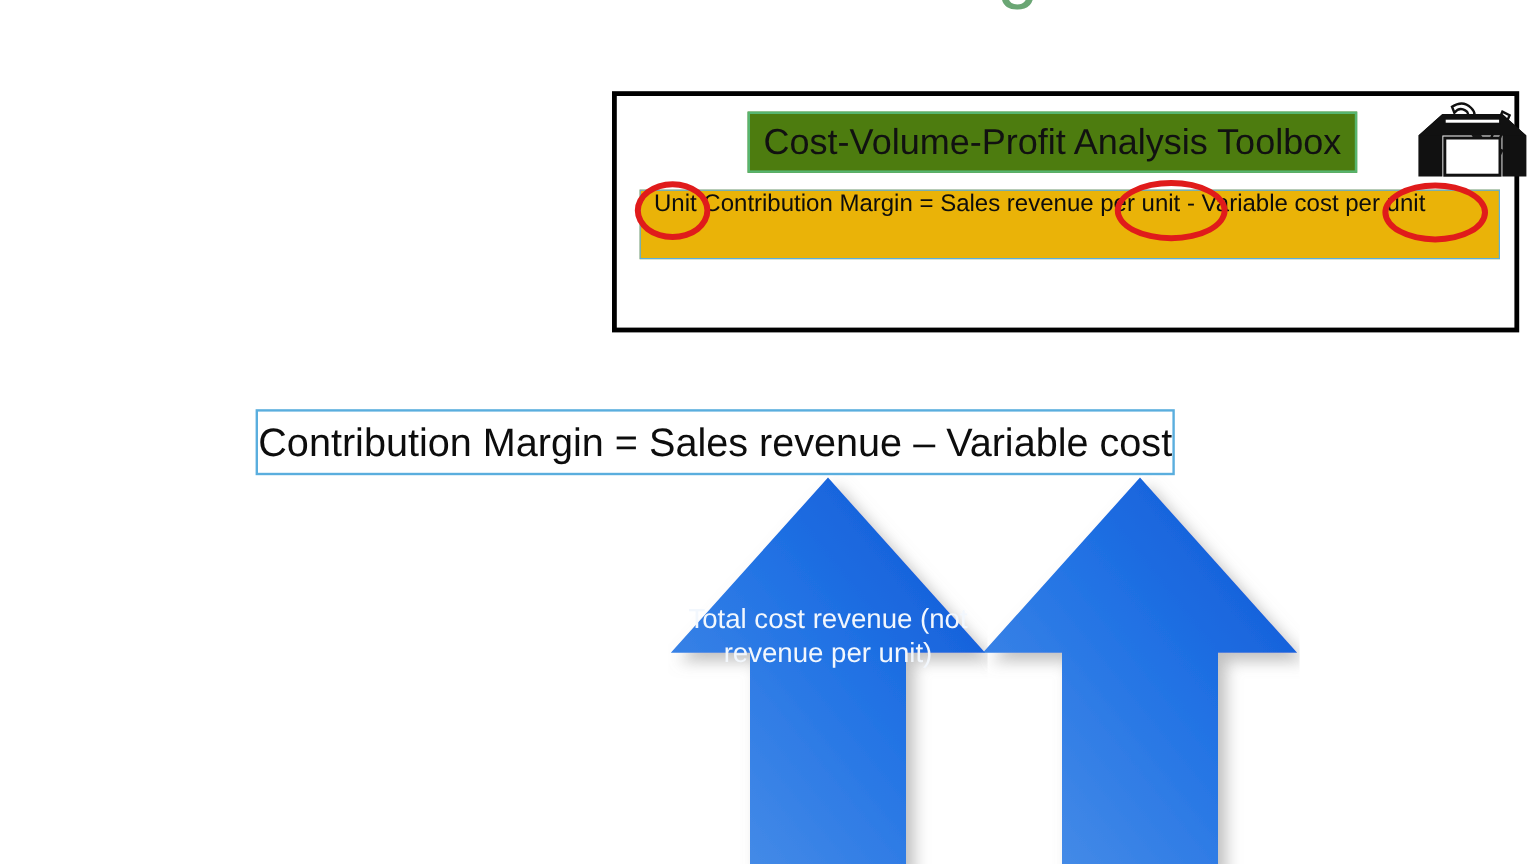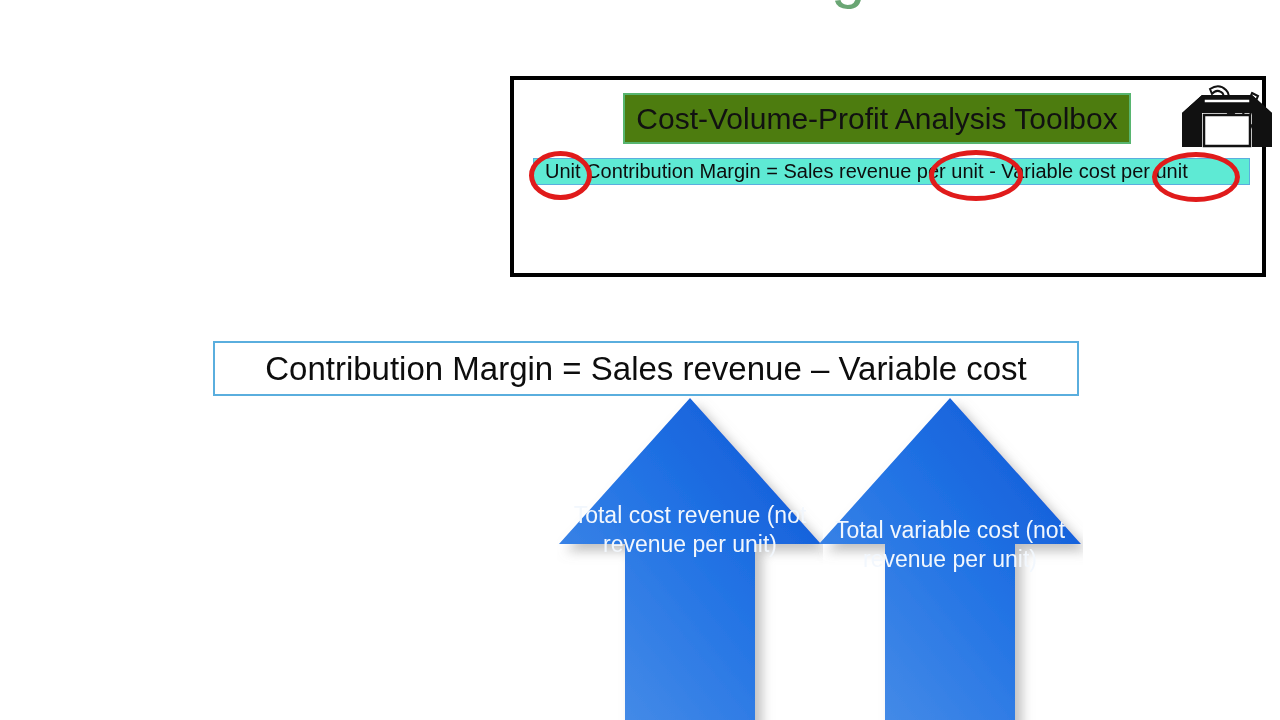--- a/index.html
+++ b/index.html
@@ -69,26 +69,26 @@
     white-space: nowrap;
     font-family: "Liberation Sans", sans-serif;
   }
 
   
   .toolbox-formula-box {
     position: absolute;
     left: 19px;
     top: 78px;
     width: 717px;
-    height: 27px;
+    height: 58px;
     border: 1px solid #5aaede;
-    background: #5eead4;
+    background: #eab308;
     box-sizing: border-box;
     display: flex;
-    align-items: center;
+    align-items: flex-start;
     padding-left: 11px;
   }
   .toolbox-formula-text {
     font-size: 20px;
     color: #0d0d0d;
     white-space: nowrap;
     font-family: "Liberation Sans", sans-serif;
   }
 
   
@@ -111,21 +111,21 @@
   }
   .ellipse-unit       { left: 529px; top: 151px; width: 63px;  height: 49px; }
   .ellipse-per-unit-1 { left: 929px; top: 150px; width: 94px;  height: 51px; }
   .ellipse-per-unit-2 { left: 1152px; top: 152px; width: 88px; height: 50px; }
 
   
   .main-formula-box {
     position: absolute;
     left: 213px;
     top: 341px;
-    width: 866px;
+    width: 766px;
     height: 55px;
     border: 2px solid #5aaede;
     background: #ffffff;
     box-sizing: border-box;
     display: flex;
     align-items: center;
     justify-content: center;
   }
   .main-formula-text {
     font-size: 33px;
@@ -235,16 +235,15 @@
           <stop offset="0%" stop-color="#4f92e8"></stop>
           <stop offset="55%" stop-color="#2172e4"></stop>
           <stop offset="100%" stop-color="#0f55d4"></stop>
         </linearGradient>
         <filter id="shRight" x="-25%" y="-25%" width="160%" height="160%">
           <feDropShadow dx="7" dy="7" stdDeviation="6" flood-color="#8d8d8d" flood-opacity="0.55"></feDropShadow>
         </filter>
       </defs>
       <path d="M133 2 L264 148 L198 148 L198 330 L68 330 L68 148 L2 148 Z" fill="url(#gradRight)" filter="url(#shRight)"></path>
     </svg>
-    <div class="arrow-label">Total variable cost (not revenue per unit)</div>
   </div>
 
 </div>
 
 </body></html>

